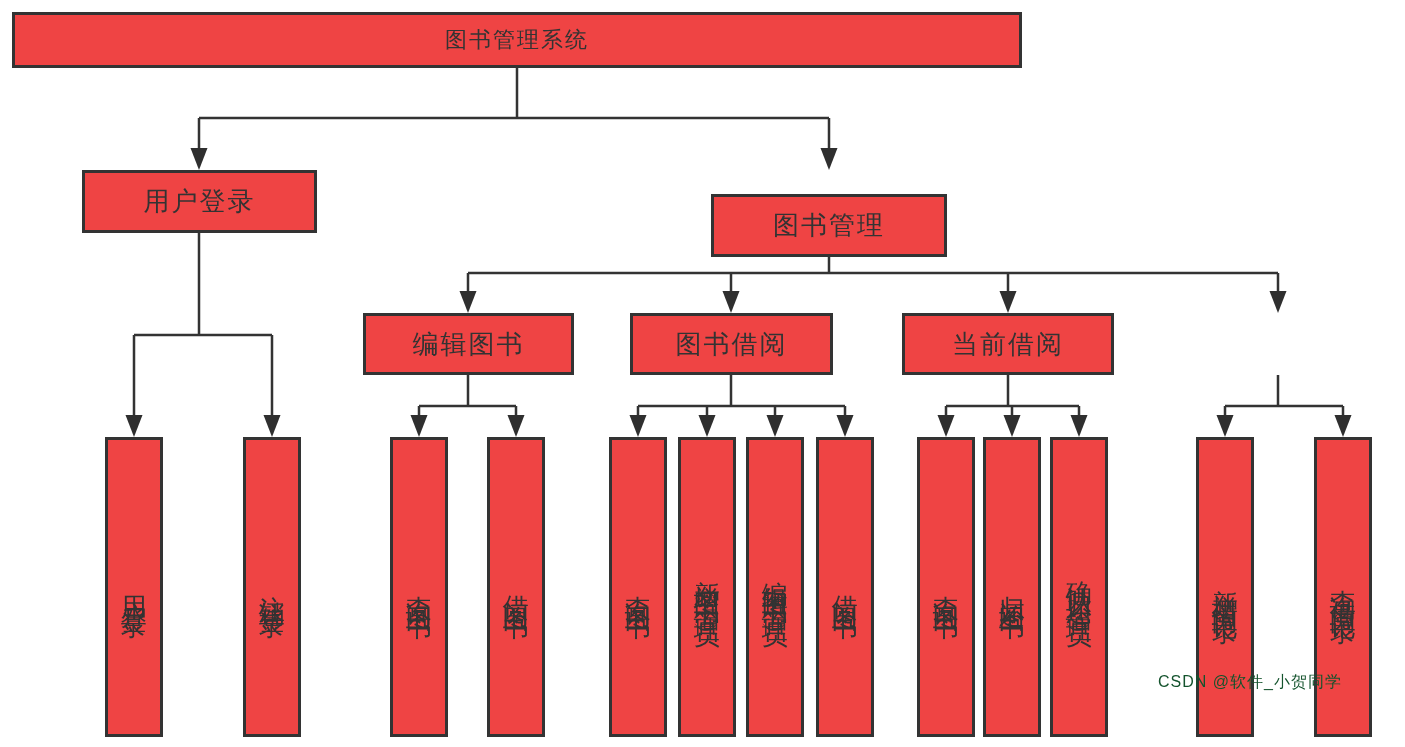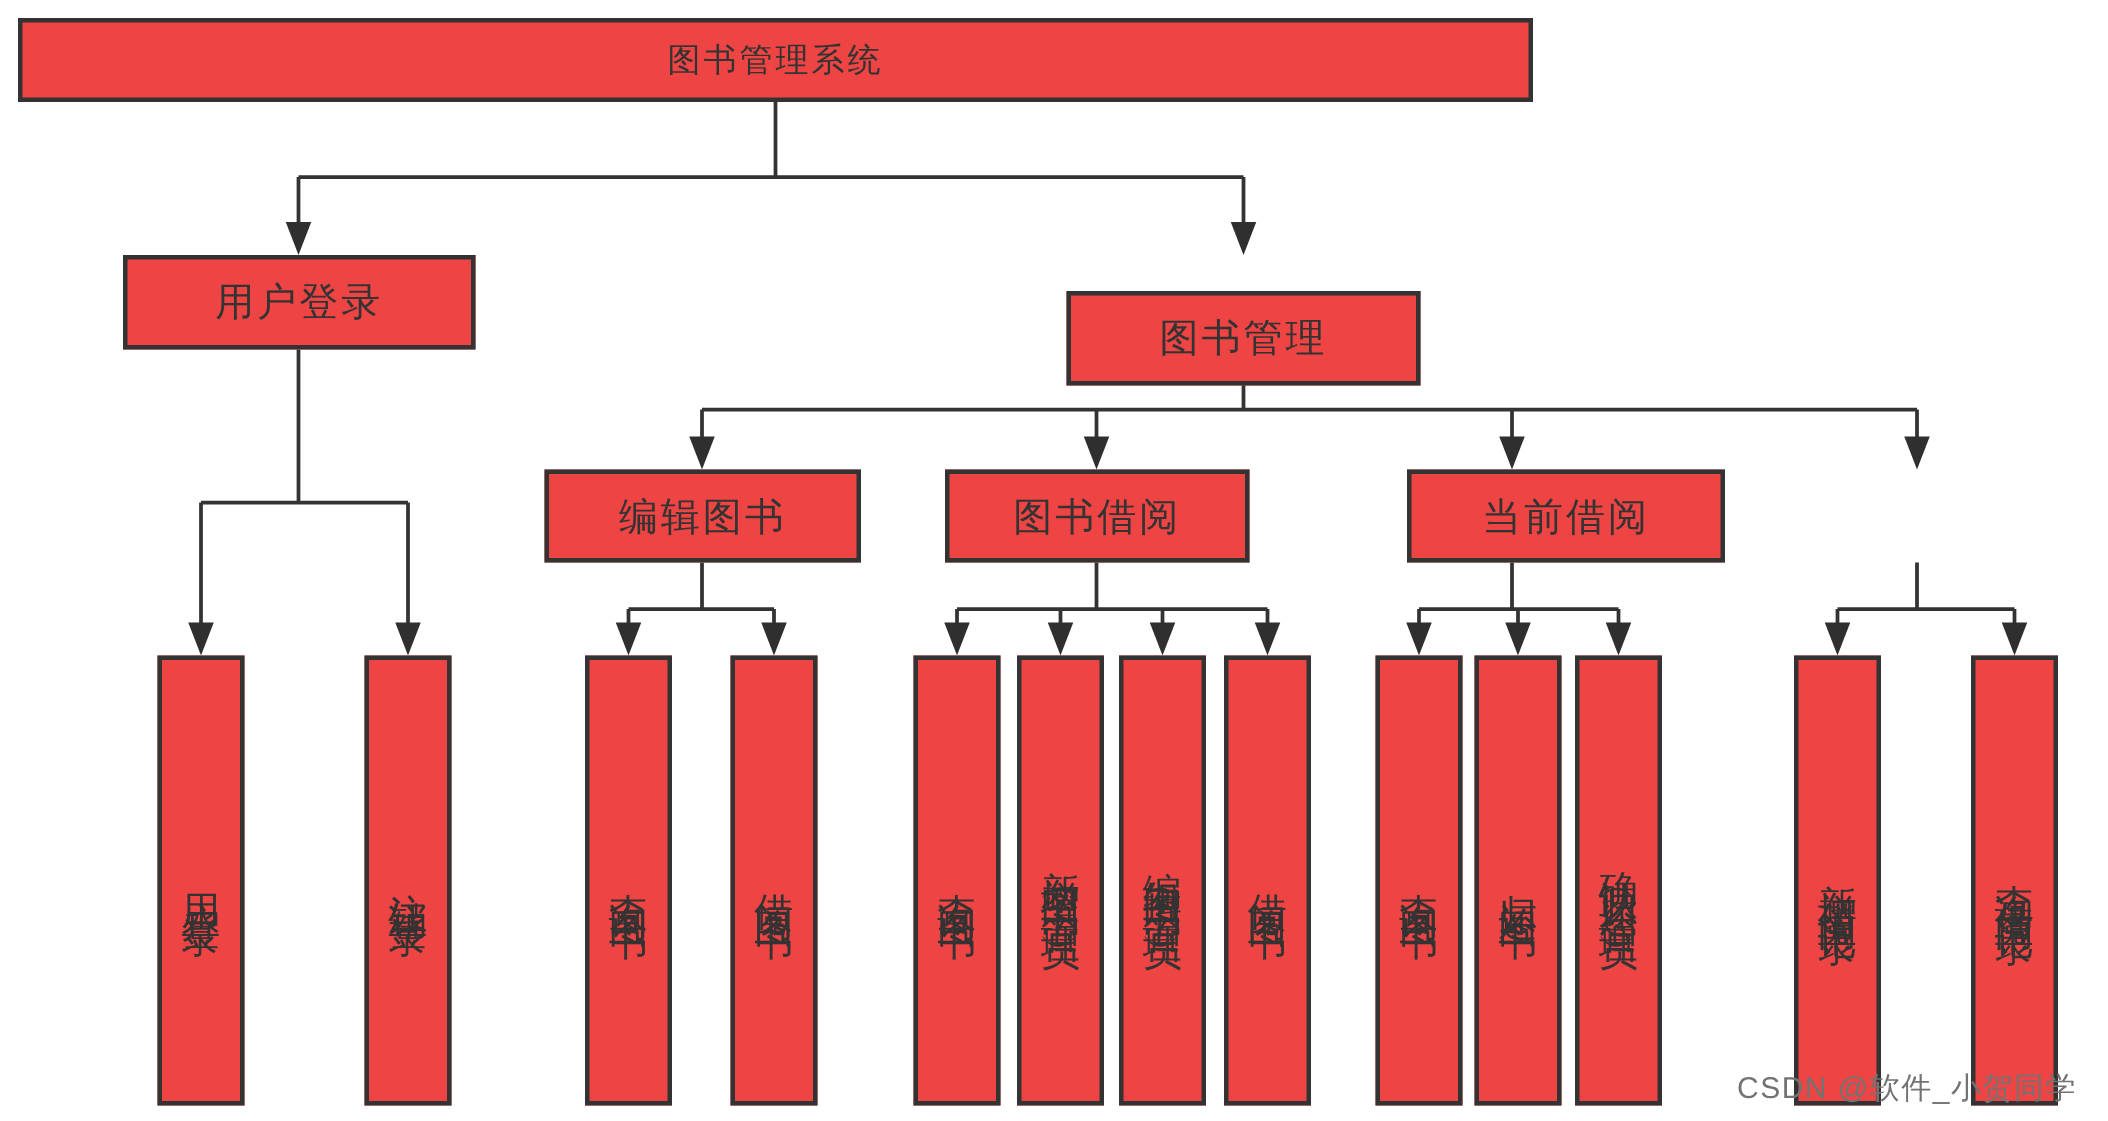--- a/index.html
+++ b/index.html
@@ -36,24 +36,24 @@
   .root .label { font-size: 22px; }
   .v .label {
     writing-mode: vertical-rl;
     letter-spacing: 6px;
     line-height: 1.1;
     white-space: normal;
   }
   .watermark {
     position: absolute;
     left: 1158px;
-    top: 712px;
-    font-size: 20px;
+    top: 672px;
+    font-size: 16px;
     letter-spacing: 1px;
-    color: #737373;
+    color: #14532d;
     z-index: 10;
     white-space: nowrap;
   }
 </style>
 </head>
 <body>
 
 <div id="canvas">
 
   <svg id="connectors" viewBox="0 0 1405 747" xmlns="http://www.w3.org/2000/svg">
@@ -99,21 +99,21 @@
   <div class="node h" style="left:711px; top:170px; width:236px; height:63px;margin-top:24px;">
     <span class="label">图书管理</span>
   </div>
 
   <div class="node h" style="left:363px; top:313px; width:211px; height:62px;">
     <span class="label">编辑图书</span>
   </div>
   <div class="node h" style="left:630px; top:313px; width:203px; height:62px;">
     <span class="label">图书借阅</span>
   </div>
-  <div class="node h" style="left:902px; top:313px; width:212px; height:62px;margin-left:36px;">
+  <div class="node h" style="left:902px; top:313px; width:212px; height:62px;">
     <span class="label">当前借阅</span>
   </div>
 
   <div class="node v" style="left:105px; top:437px; width:58px; height:300px;">
     <span class="label">用户登录</span>
   </div>
   <div class="node v" style="left:243px; top:437px; width:58px; height:300px;">
     <span class="label">注销登录</span>
   </div>
 

